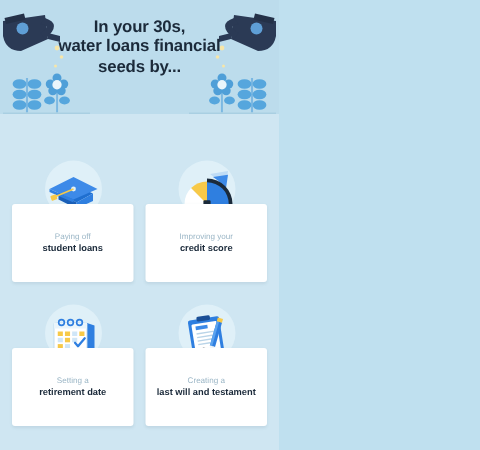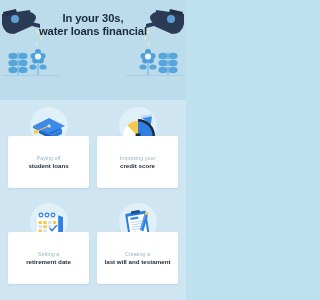--- a/index.html
+++ b/index.html
@@ -20,21 +20,21 @@
     background: #cfe6f2;
     overflow: hidden;
   }
 
   
   .header {
     position: absolute;
     left: 0;
     top: 0;
     width: 186px;
-    height: 100px;
+    height: 76px;
     background: #bcdcec;
     overflow: hidden;
   }
   .ground-line {
     position: absolute;
     height: 1px;
     background: #a9cfe2;
     top: 75px;
   }
   .ground-left  { left: 2px;  width: 58px; }
@@ -217,20 +217,21 @@
         </g>
       </svg>
     </div>
 
     <div class="ground-line ground-left"></div>
     <div class="ground-line ground-right"></div>
 
     <div class="headline">
       <div>In your 30s,</div>
       <div>water loans financial</div>
+      <div>seeds by...</div>
     </div>
   </div>
 
   <div class="cards">
 
     <div class="card">
       <div class="card-icon">
         <div class="icon-disc"></div>
         <svg width="44" height="44" viewBox="0 0 44 44">
           <path d="M12 22 L22 17 L35 23 L24 29 Z" fill="#1f6fd0"></path>

